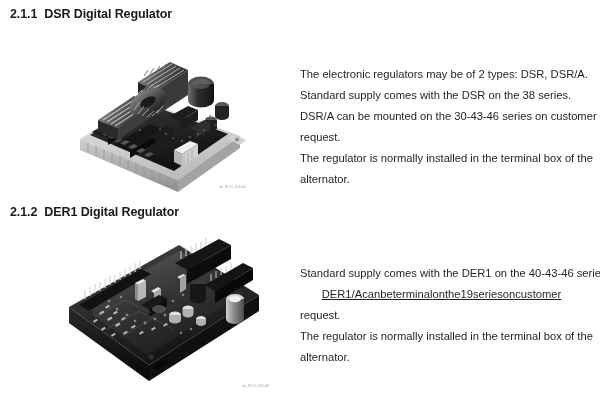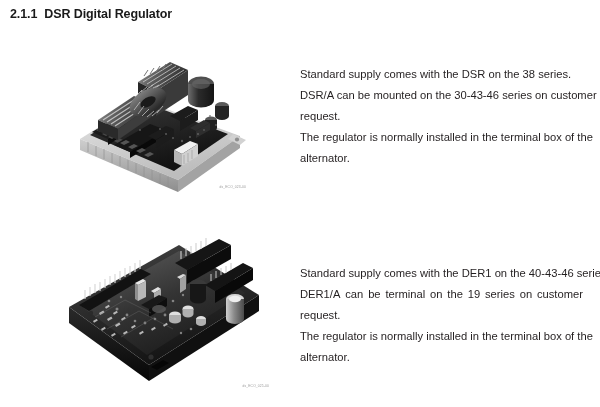--- a/index.html
+++ b/index.html
@@ -44,22 +44,23 @@
     width: 283px;
     font-size: 11.2px;
     line-height: 21px;
     color: #231f20;
   }
   #para-1 { top: 64px; }
   #para-2 { top: 263px; }
   .body-text .ln { display: block; white-space: nowrap; }
   .body-text .ln.justify {
     display: flex;
-    justify-content: space-between;
+    justify-content: center;
     white-space: normal;
+    text-decoration: underline;
   }
 
   
   .figure {
     position: absolute;
   }
   #figure-1 { left: 70px; top: 24px; width: 190px; height: 175px; }
   #figure-2 { left: 55px; top: 237px; width: 215px; height: 160px; }
 
   .photo {
@@ -259,27 +260,31 @@
             <line x1="118" y1="129" x2="118" y2="138"></line>
             <line x1="122" y1="126" x2="122" y2="135"></line>
           </g>
         </g>
       </svg>
     </div>
     <div class="figure-caption" id="caption-1">ds_ECO_023-00</div>
   </div>
 
   <div class="body-text" id="para-1">
+    <span class="ln">The electronic regulators may be of 2 types: DSR, DSR/A.</span>
     <span class="ln">Standard supply comes with the DSR on the 38 series.</span>
     <span class="ln">DSR/A can be mounted on the 30-43-46 series on customer</span>
     <span class="ln">request.</span>
     <span class="ln">The regulator is normally installed in the terminal box of the</span>
     <span class="ln">alternator.</span>
   </div>
 
+  <div class="heading" id="heading-2">
+    <span class="num">2.1.2</span><span>DER1 Digital Regulator</span>
+  </div>
 
   <div class="figure" id="figure-2">
     <div class="photo">
       <svg viewBox="0 0 215 160" xmlns="http://www.w3.org/2000/svg">
         <defs>
           <linearGradient id="blkTop" x1="0" y1="0" x2="0.4" y2="1">
             <stop offset="0" stop-color="#454545"></stop>
             <stop offset="1" stop-color="#141414"></stop>
           </linearGradient>
           <linearGradient id="blkSide" x1="0" y1="0" x2="0" y2="1">

